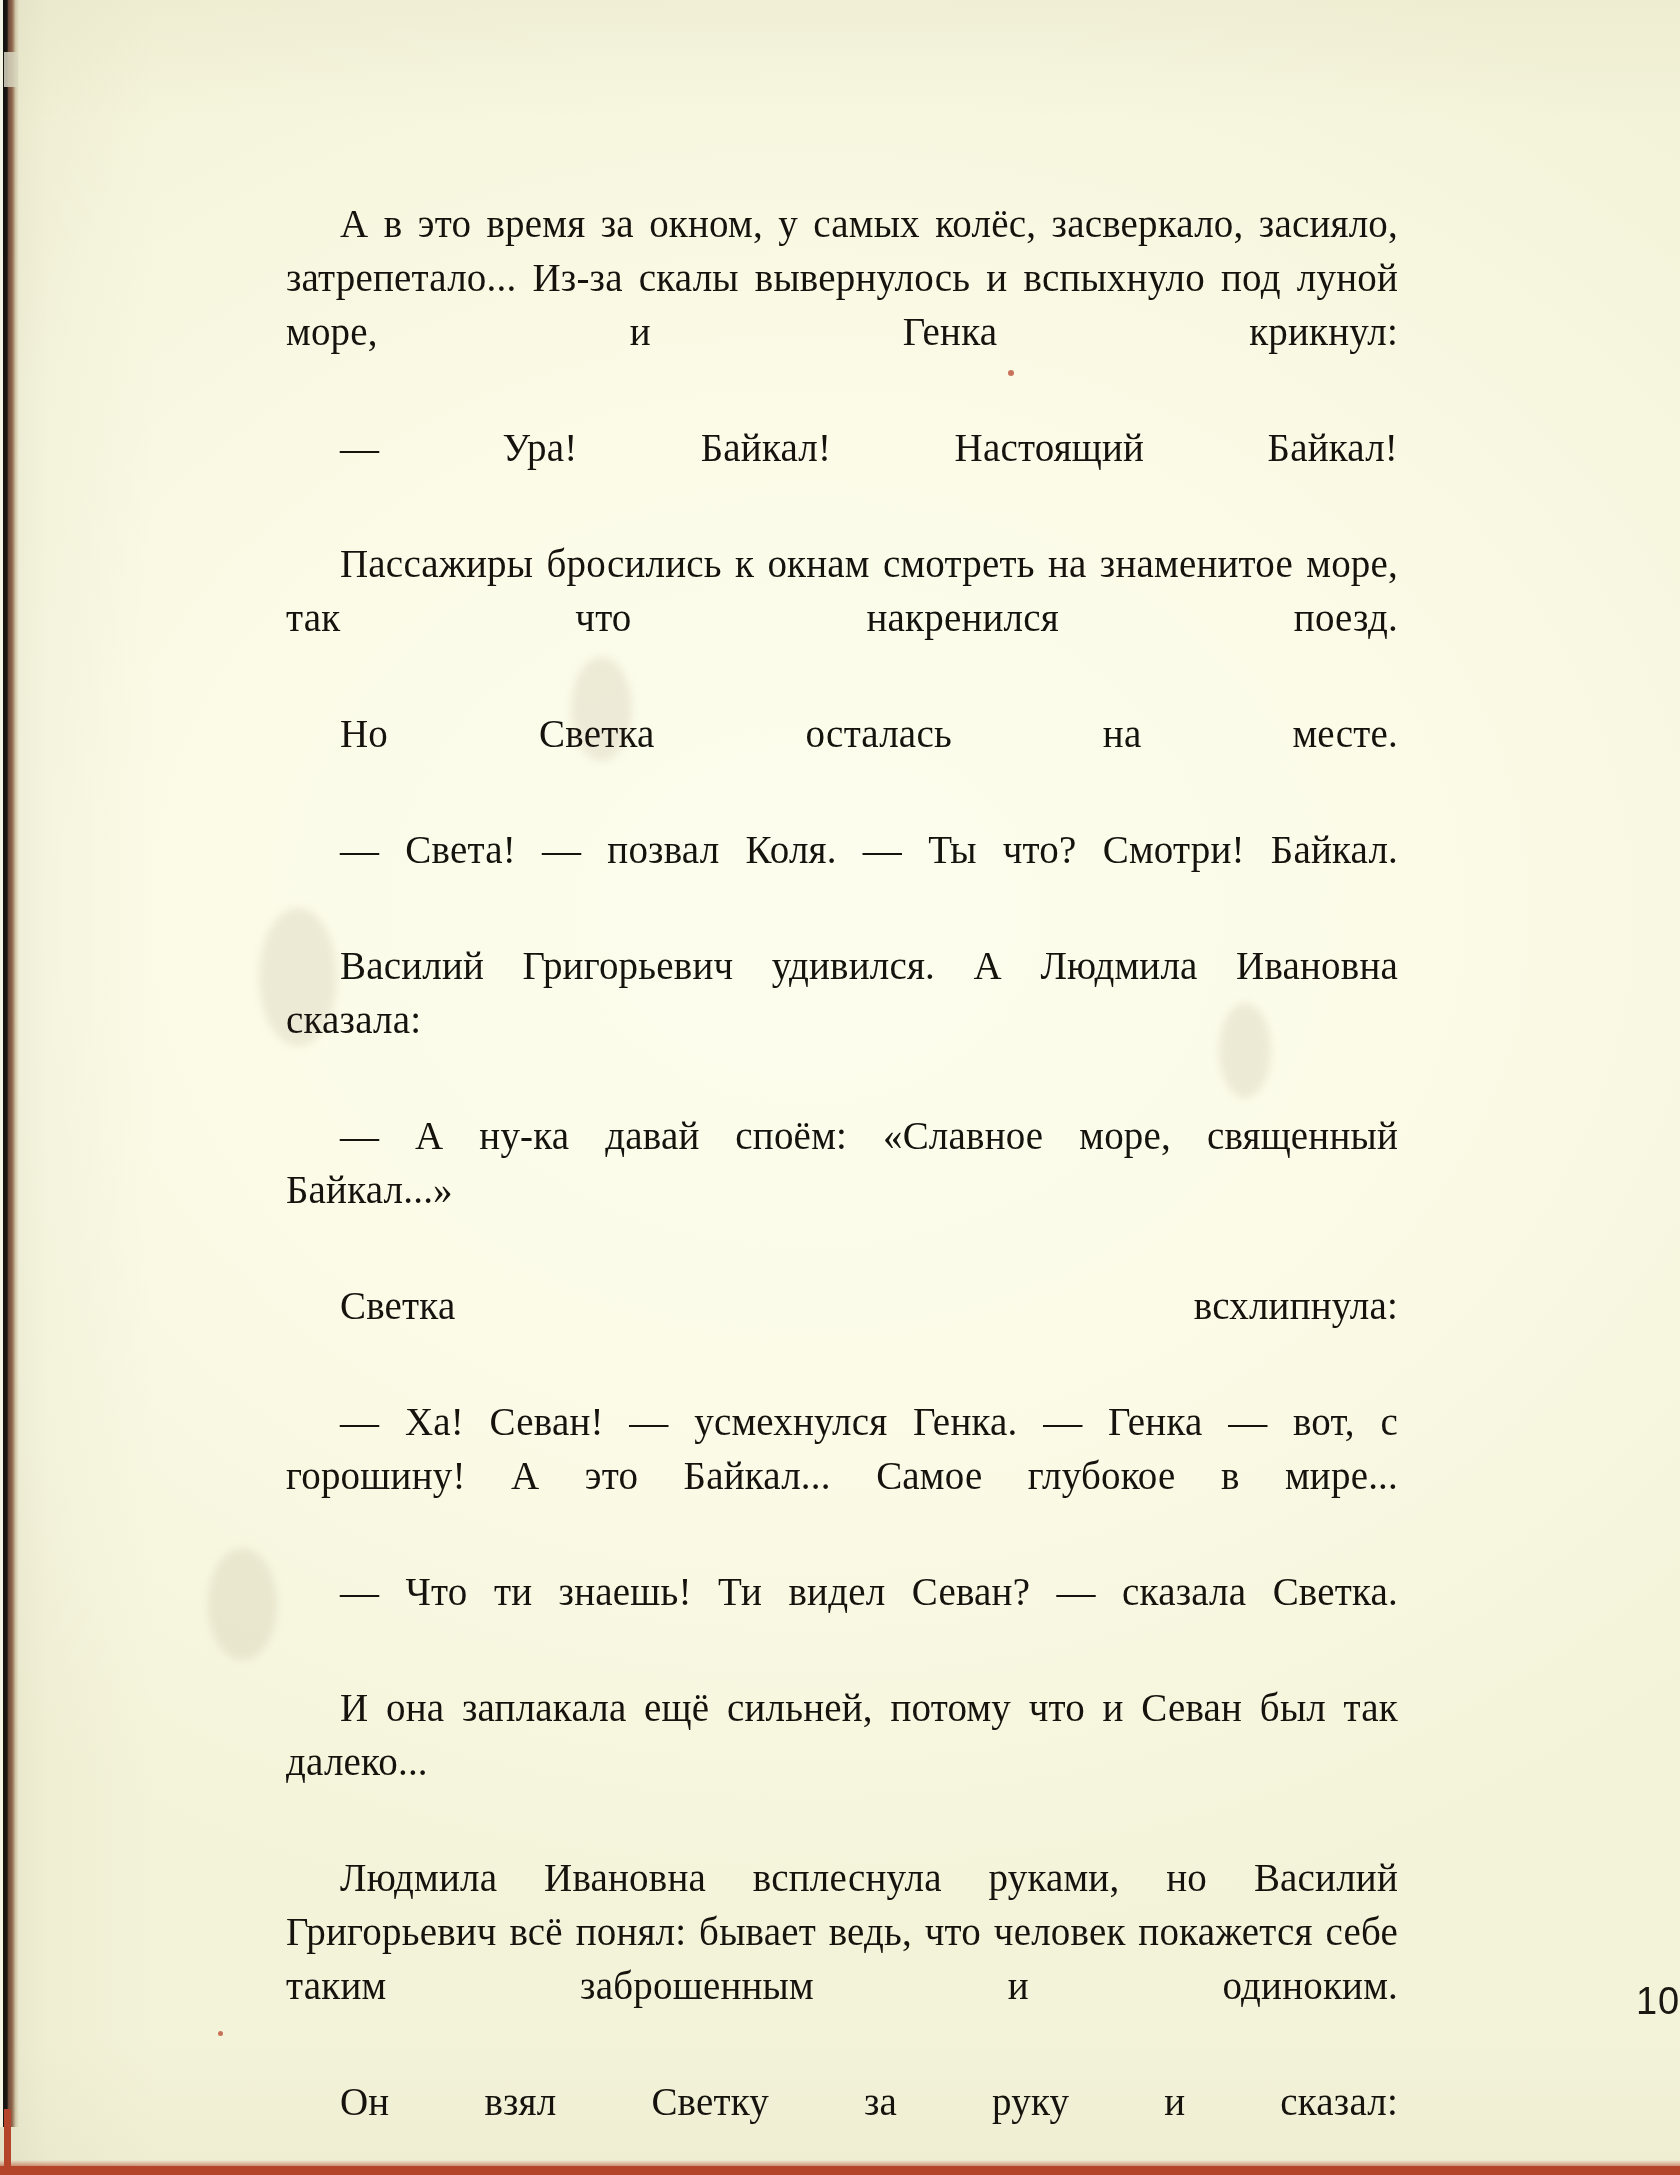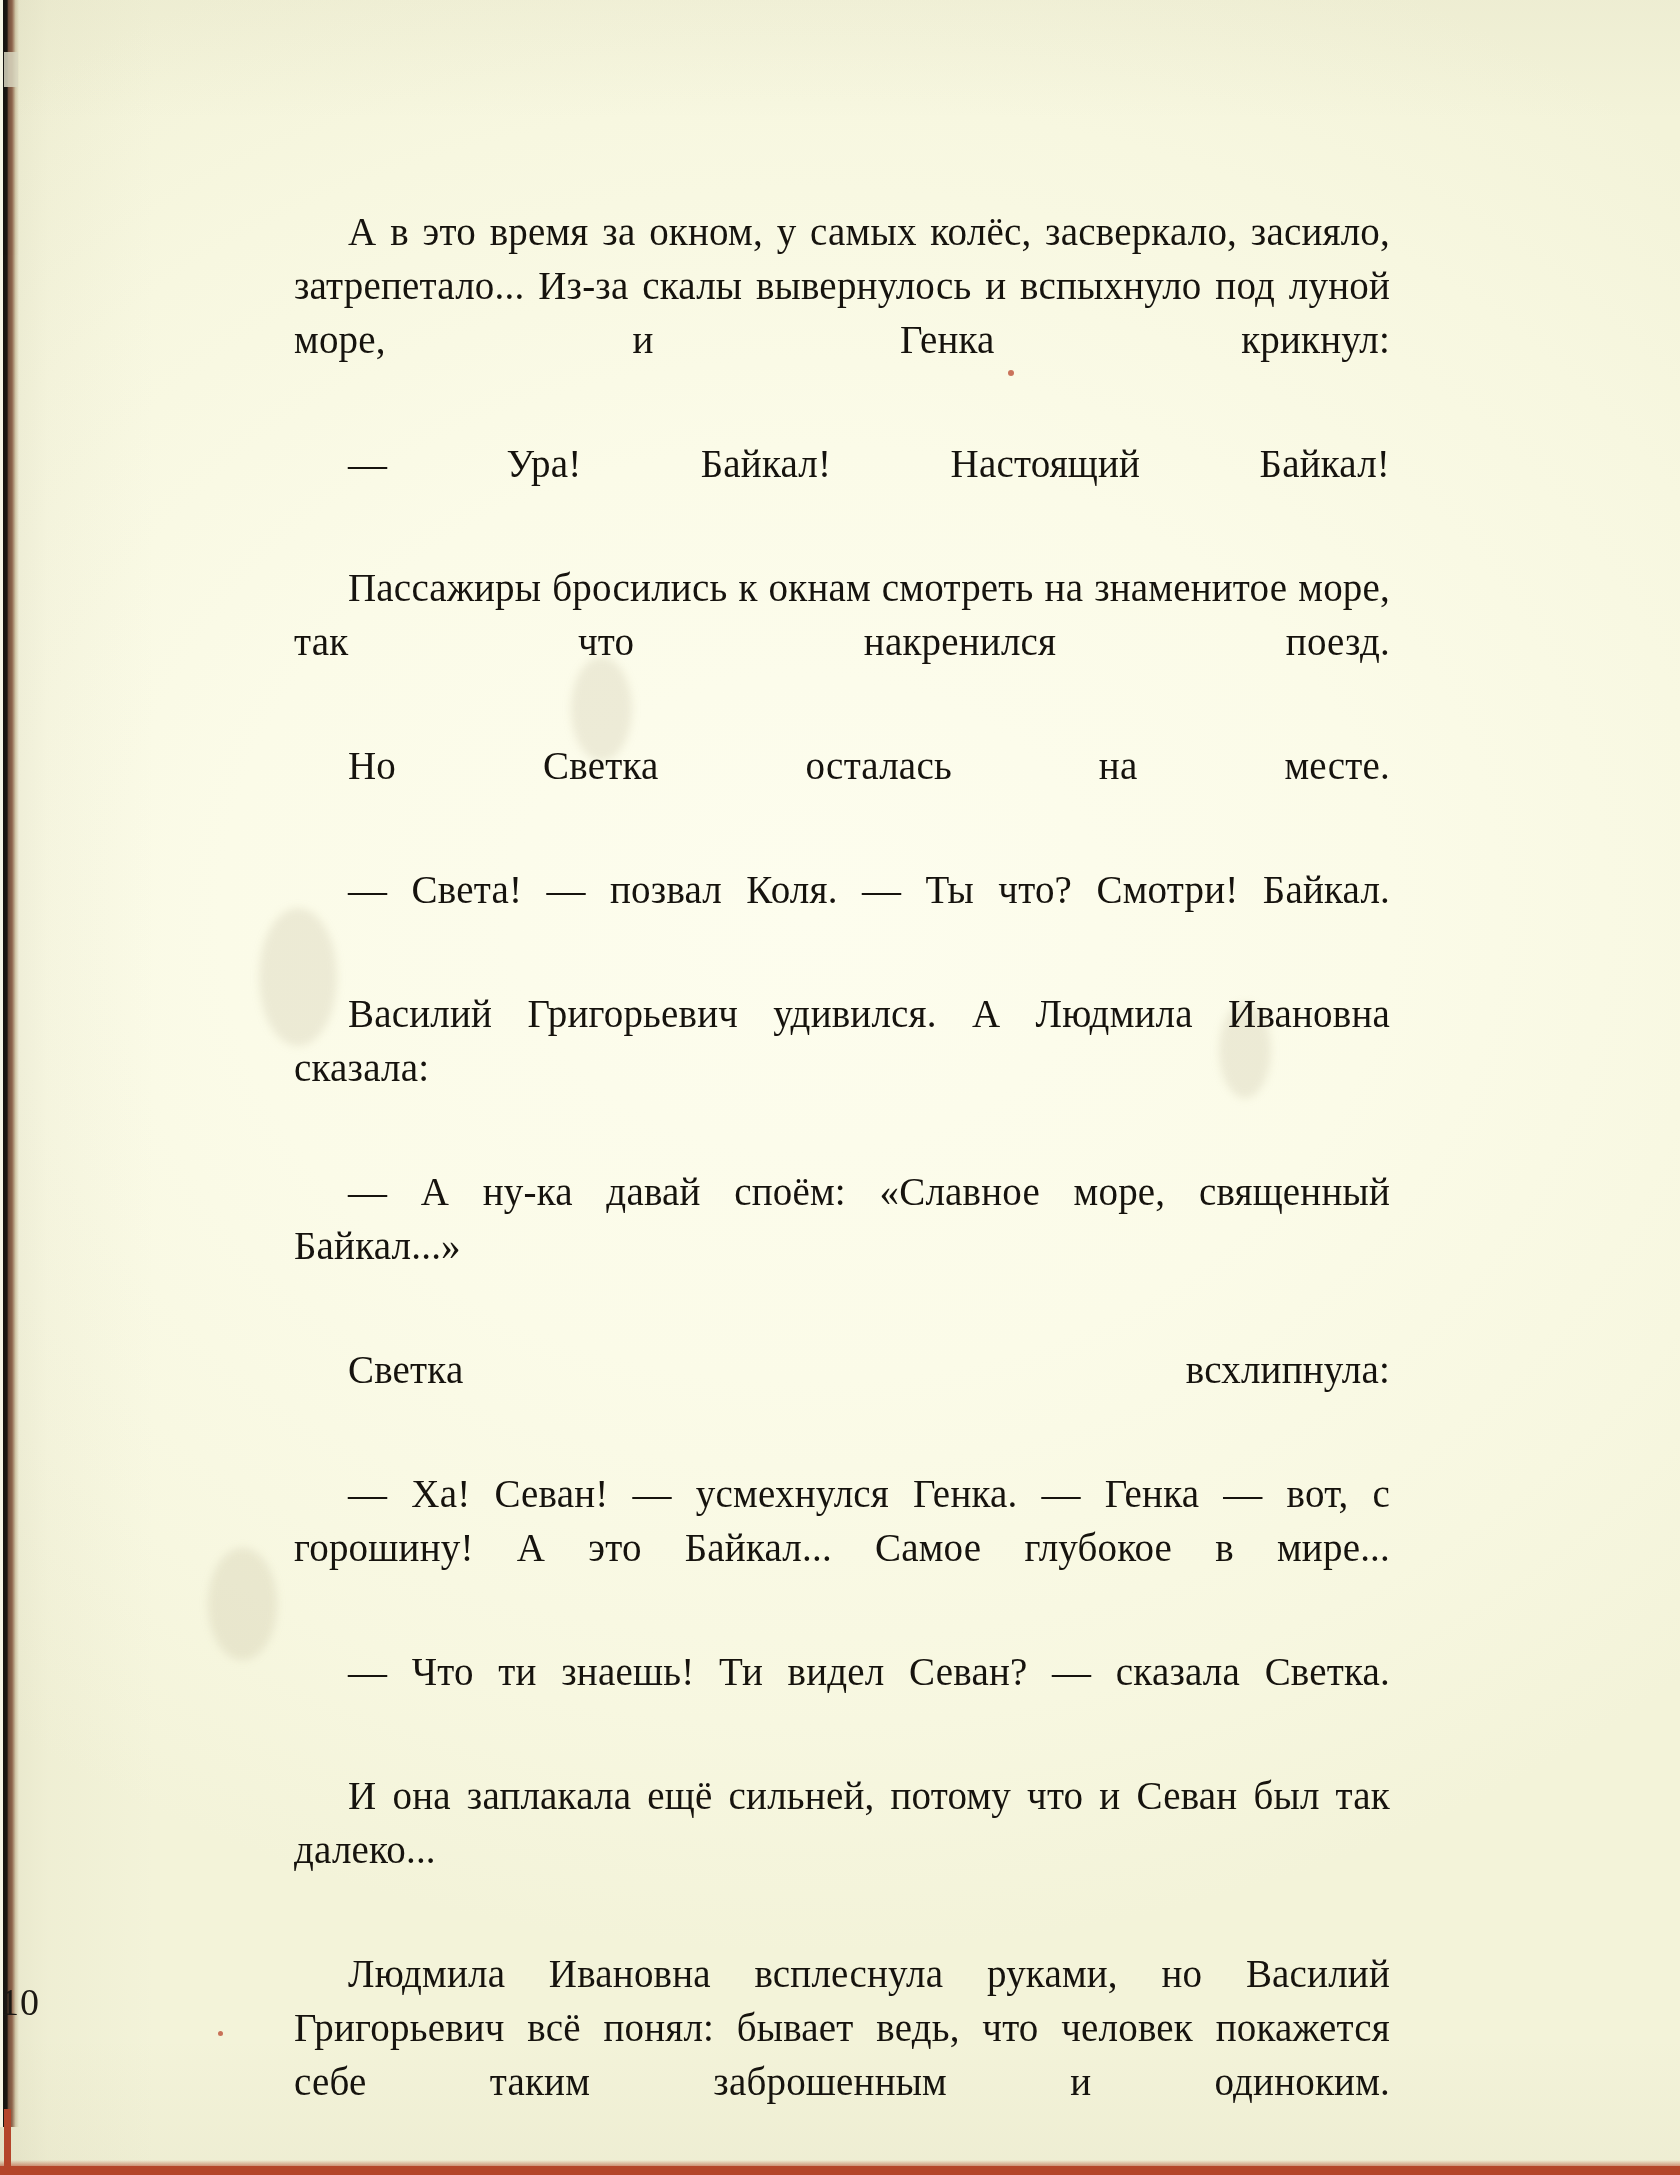--- a/index.html
+++ b/index.html
@@ -94,38 +94,38 @@
     text-align: justify;
     text-justify: inter-word;
     font-size: 39px;
     line-height: 54px;
     letter-spacing: 0.2px;
     word-spacing: 0.9px;
     color: #16130e;
   }
 
   .text-block p {
-    margin: 16px;
+    margin: 8px;
     text-indent: 54px;
   }
 
   
   .text-block p::after {
     content: "";
     display: inline-block;
     width: 100%;
   }
 
   .page-number {
     position: absolute;
     left: 0;
     top: 1980px;
     width: 1680px;
-    text-align: left;
-    font-family: Liberation Serif, serif;
+    text-align: right;
+    font-family: Liberation Sans, sans-serif;
     font-size: 38px;
     color: #1b1813;
     letter-spacing: 0.9px;
   }
 
   
   .speck {
     position: absolute;
     background: #b9452c;
     border-radius: 50%;

